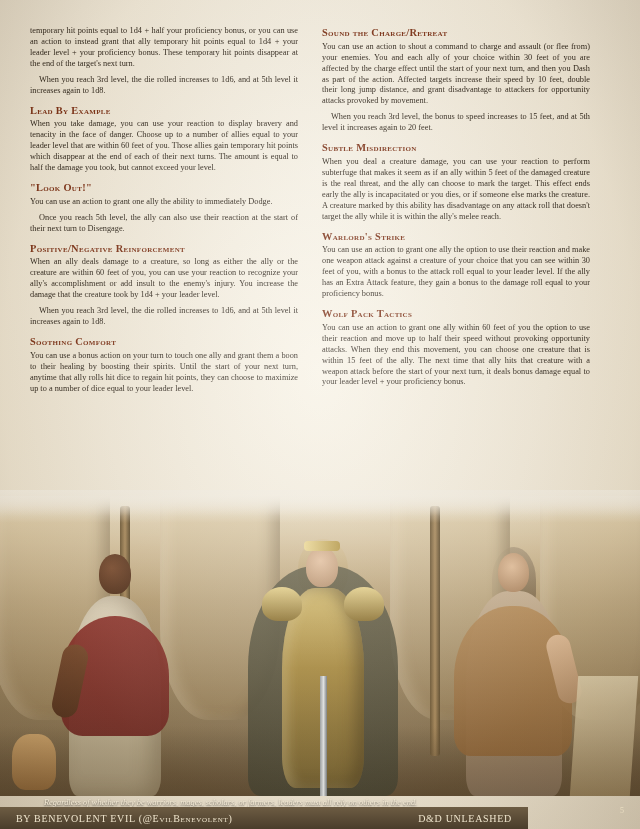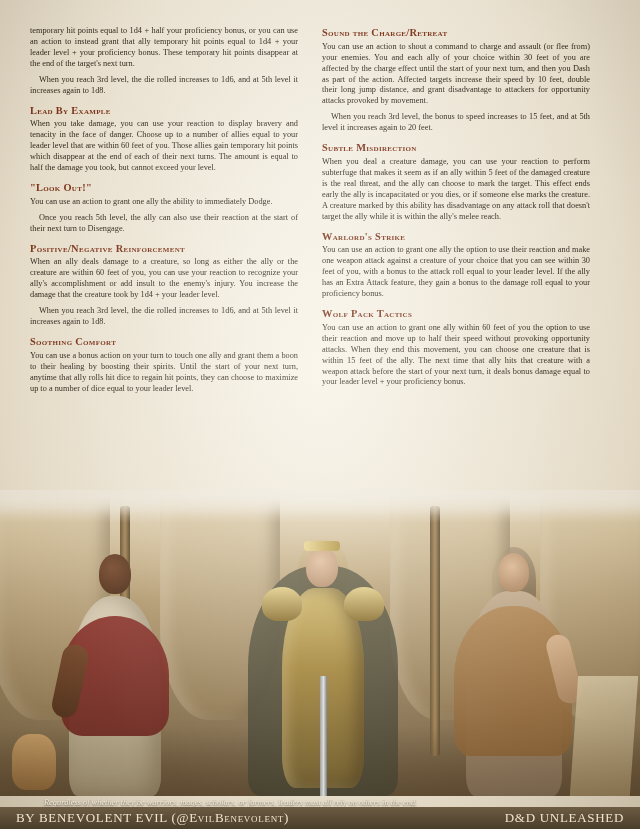--- a/index.html
+++ b/index.html
@@ -257,30 +257,30 @@
   .page-num {
     position: absolute;
     right: 16px;
     bottom: 14px;
     font-size: 8px;
     color: #e9dcc0;
     z-index: 6;
   }
   .footer {
     position: absolute;
-    left: 0; bottom: 0; width: 640px; height: 22px;
+    left: 0; bottom: 0; width: 528px; height: 22px;
     background: linear-gradient(180deg, #6d5c43, #4a3d2b);
     z-index: 7;
     display: flex;
     align-items: center;
     justify-content: space-between;
     padding: 0 16px;
     box-sizing: border-box;
     color: #efe5cd;
-    font-size: 13px;
+    font-size: 10px;
     font-variant: small-caps;
     letter-spacing: 0.7px;
   }
   .fade-top {
     position: absolute; left: 0; top: 490px; width: 640px; height: 26px;
     background: linear-gradient(180deg, rgba(244,239,227,1), rgba(244,239,227,0));
     z-index: 4;
     pointer-events: none;
   }
 </style>

